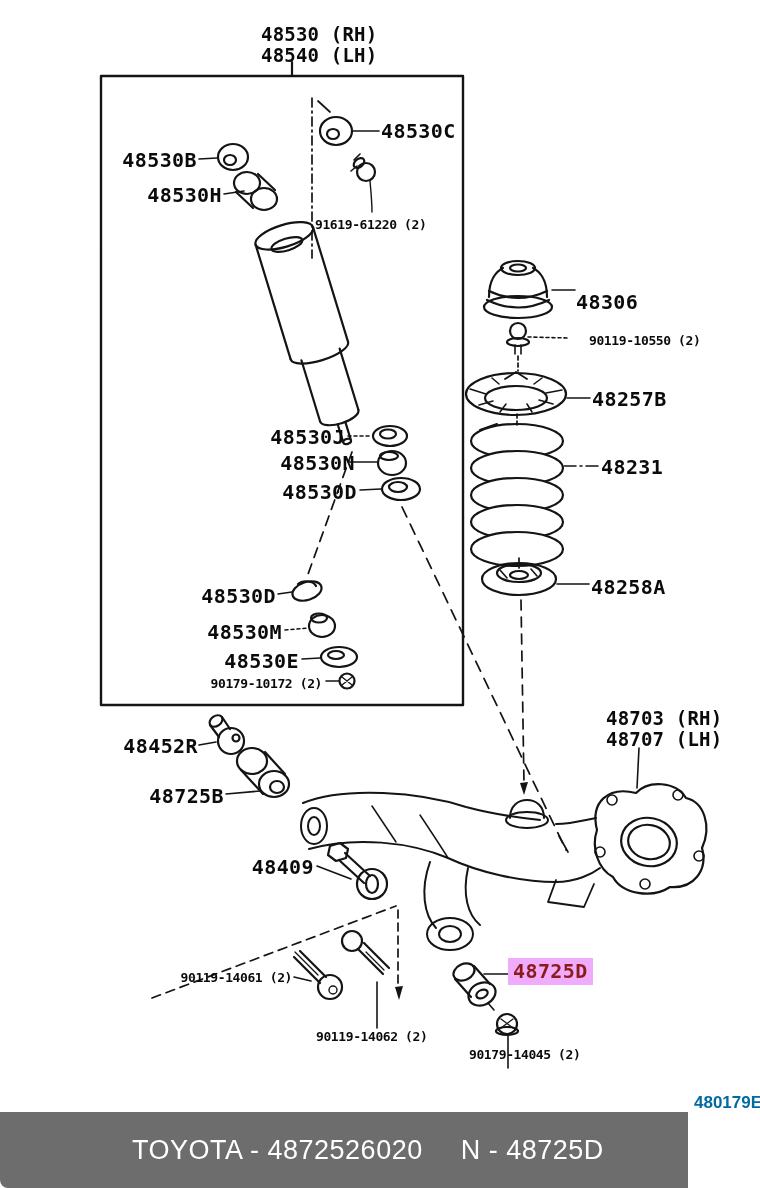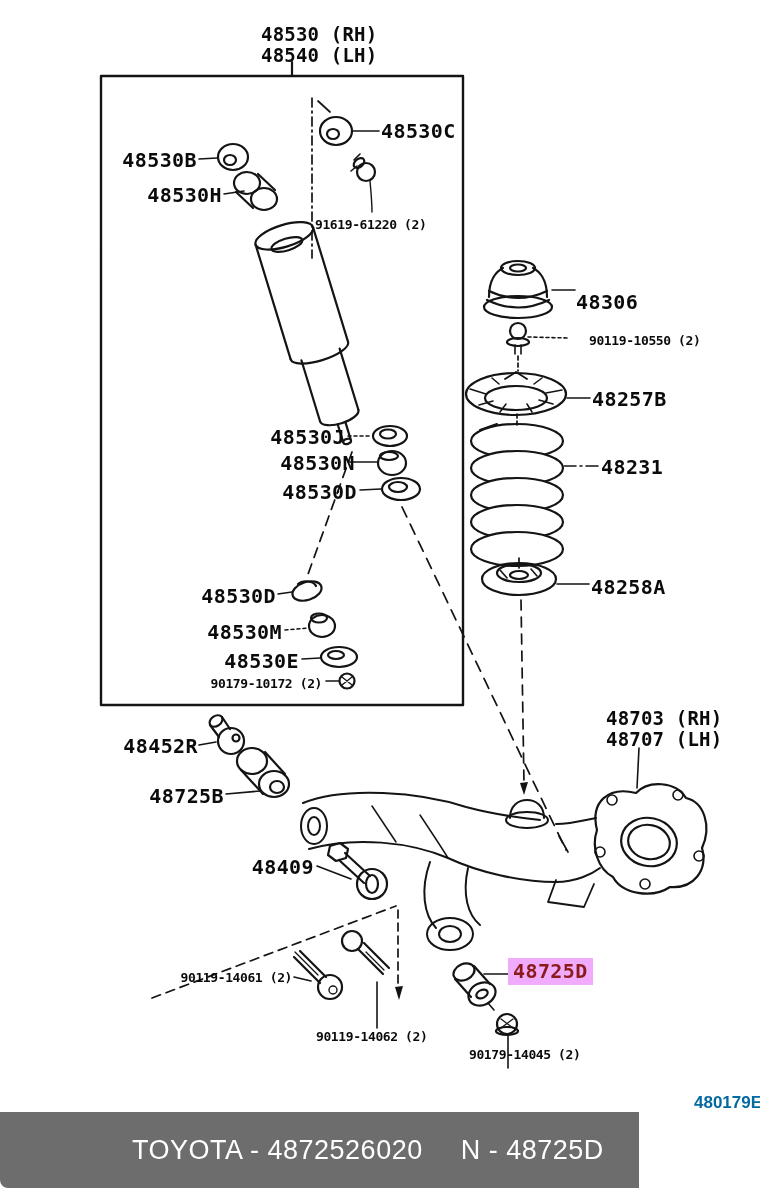--- a/index.html
+++ b/index.html
@@ -6,21 +6,21 @@
   .stage{position:relative;width:760px;height:1188px;background:#ffffff;overflow:hidden;
          font-family:"DejaVu Sans Mono","Liberation Mono",monospace;border-radius:8px;}
   svg{position:absolute;left:0;top:0;}
   .plbl{position:absolute;font-weight:700;font-size:20px;line-height:22px;
         letter-spacing:0.4px;color:#0b0b0b;white-space:nowrap;}
   .sm{font-size:13px;letter-spacing:-0.4px;}
   .two{font-size:19px;line-height:21px;letter-spacing:0.2px;}
   .hl{background:#f0abfc;color:#8b1b1b;padding:2px 5px 3px 5px;}
   .code{position:absolute;font-family:"Liberation Sans",sans-serif;font-weight:700;
         font-size:17px;color:#0369a1;}
-  .footer-bar{position:absolute;left:0;top:1112px;width:639px;height:76px;
+  .footer-bar{position:absolute;left:0;top:1112px;width:688px;height:76px;
         background:#6d6d6d;display:flex;align-items:center;box-sizing:border-box;
         padding-left:132px;gap:38px;font-family:"Liberation Sans",sans-serif;
         font-size:27px;letter-spacing:0.5px;color:#ffffff;}
 </style>
 </head>
 <body>
 
 <div class="stage">
 
   <svg width="760" height="1116" viewBox="0 0 760 1116" fill="none" stroke="#141414" stroke-width="2.2" stroke-linecap="round" stroke-linejoin="round">

